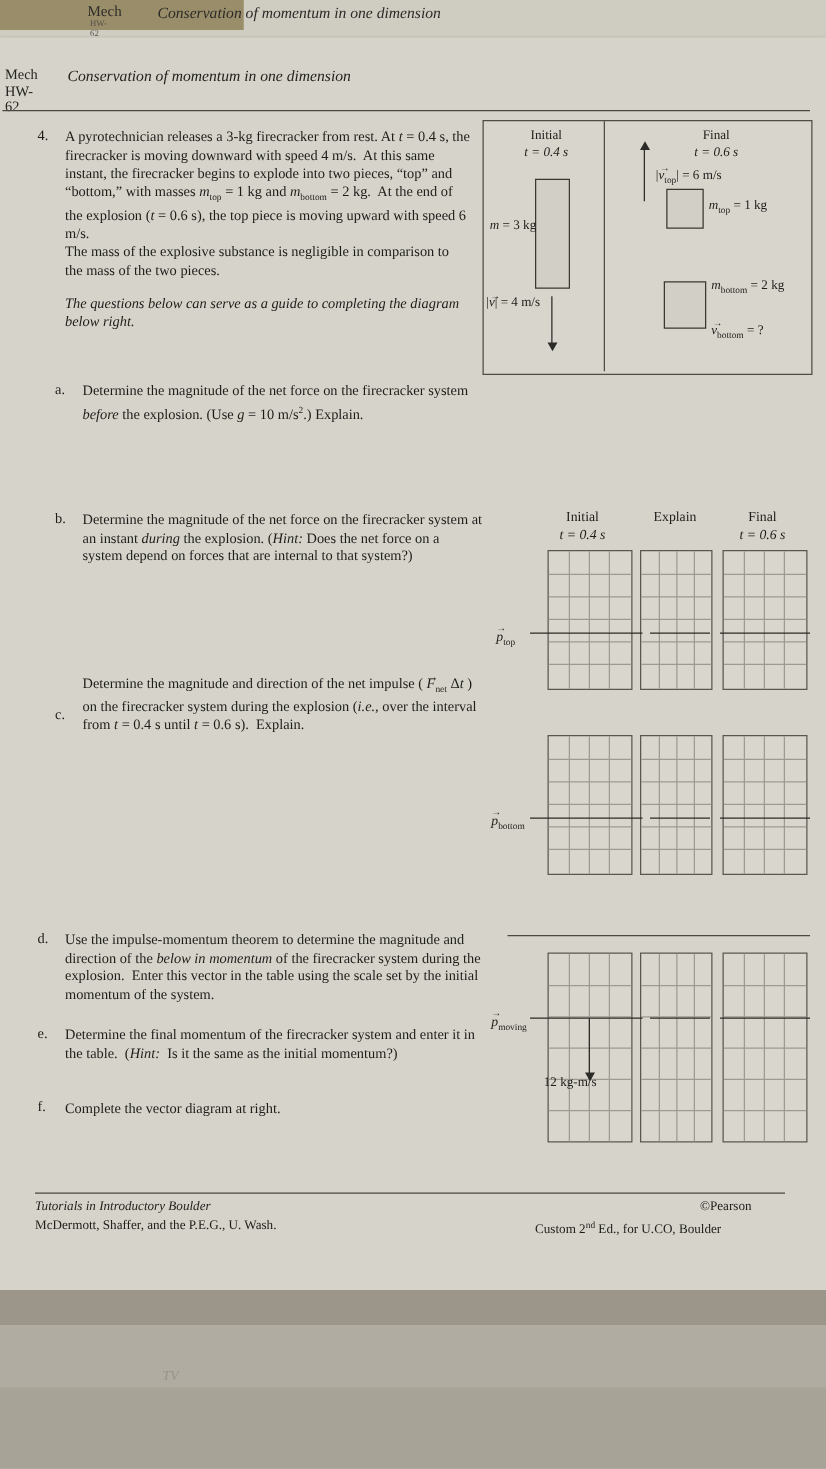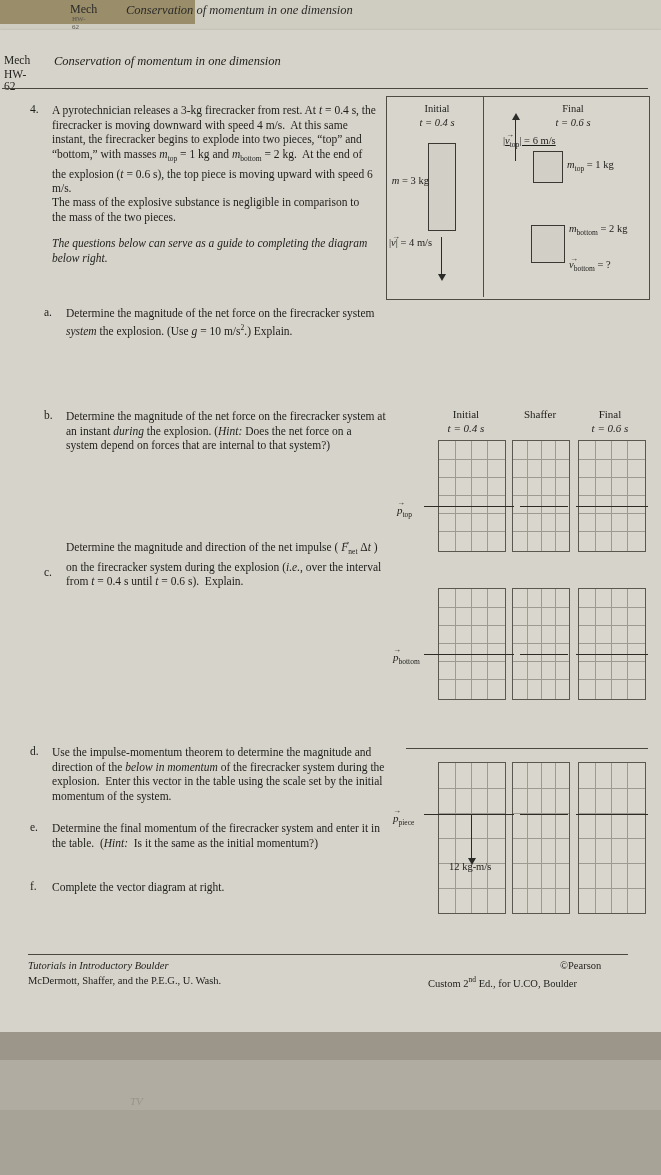--- a/index.html
+++ b/index.html
@@ -158,32 +158,32 @@
   <div class="lab" style="left:158px;top:6px;width:56px;">Final</div>
   <div class="lab" style="left:158px;top:20px;width:56px;font-style:italic;">t = 0.6 s</div>
 
   <div class="box-m"></div>
   <div class="lab" style="left:2px;top:78px;width:40px;text-align:right;"><span class="ital">m</span> = 3 kg</div>
   <div class="lab" style="left:2px;top:140px;width:56px;text-align:left;">|<span style="position:relative;"><span style="position:absolute;left:1px;top:-5px;font-size:8px;">→</span><span class="ital">v</span></span>| = 4 m/s</div>
   <div class="arrow-dn" style="left:54px;top:140px;height:38px;"></div>
 
   <div class="box-top"></div>
   <div class="arrow-up" style="left:128px;top:22px;height:42px;"></div>
-  <div class="lab" style="left:116px;top:38px;width:96px;text-align:left;text-decoration:underline;">|<span style="position:relative;"><span style="position:absolute;left:1px;top:-5px;font-size:8px;">→</span><span class="ital">v</span></span><sub>top</sub>| = 6 m/s</div>
+  <div class="lab" style="left:116px;top:38px;width:96px;text-align:center;">|<span style="position:relative;"><span style="position:absolute;left:1px;top:-5px;font-size:8px;">→</span><span class="ital">v</span></span><sub>top</sub>| = 6 m/s</div>
   <div class="lab" style="left:180px;top:62px;width:80px;text-align:left;"><span class="ital">m</span><sub>top</sub> = 1 kg</div>
 
   <div class="box-bot"></div>
   <div class="lab" style="left:182px;top:126px;width:84px;text-align:left;"><span class="ital">m</span><sub>bottom</sub> = 2 kg</div>
   <div class="lab" style="left:182px;top:162px;width:84px;text-align:left;"><span style="position:relative;"><span style="position:absolute;left:1px;top:-5px;font-size:8px;">→</span><span class="ital">v</span></span><sub>bottom</sub> = ?</div>
 </div>
 
 <div class="qnum" style="left:44px;top:306px;">a.</div>
 <div class="ptxt" style="left:66px;top:306px;width:310px;">
   Determine the magnitude of the net force on the
-  firecracker system <span class="ital">system</span> the explosion.
+  firecracker system <span class="ital">before</span> the explosion.
   (Use <span class="ital">g</span> = 10 m/s<sup>2</sup>.) Explain.
 </div>
 
 <div class="qnum" style="left:44px;top:409px;">b.</div>
 <div class="ptxt" style="left:66px;top:409px;width:320px;">
   Determine the magnitude of the net force on the
   firecracker system at an instant <span class="ital">during</span> the explosion.
   (<span class="ital">Hint:</span> Does the net force on a system depend on forces
   that are internal to that system?)
 </div>
@@ -210,21 +210,21 @@
   Determine the final momentum of the firecracker
   system and enter it in the table.&nbsp; (<span class="ital">Hint:</span>&nbsp; Is it the same as
   the initial momentum?)
 </div>
 
 <div class="qnum" style="left:30px;top:880px;">f.</div>
 <div class="ptxt" style="left:52px;top:880px;width:300px;">Complete the vector diagram at right.</div>
 
 <div class="tbl-hdr" style="left:434px;top:408px;width:64px;">Initial</div>
 <div class="tbl-hdr" style="left:434px;top:422px;width:64px;font-style:italic;">t = 0.4 s</div>
-<div class="tbl-hdr" style="left:508px;top:408px;width:64px;">Shaffer</div>
+<div class="tbl-hdr" style="left:508px;top:408px;width:64px;">Explain</div>
 <div class="tbl-hdr" style="left:576px;top:408px;width:68px;">Final</div>
 <div class="tbl-hdr" style="left:576px;top:422px;width:68px;font-style:italic;">t = 0.6 s</div>
 
 <div class="plabel" style="left:397px;top:504px;"><span style="position:relative;"><span style="position:absolute;left:0px;top:-6px;font-size:8px;">→</span><span class="ital">p</span></span><sub>top</sub></div>
 
 <div class="grid" style="left:438px;top:440px;width:66px;height:110px;">
   <div class="gl" style="left:16px;top:0;width:1px;height:110px;"></div>
   <div class="gl" style="left:32px;top:0;width:1px;height:110px;"></div>
   <div class="gl" style="left:48px;top:0;width:1px;height:110px;"></div>
   <div class="gl" style="left:0;top:18px;width:66px;height:1px;"></div>
@@ -288,21 +288,21 @@
   <div class="gl" style="left:0;top:54px;width:66px;height:1px;"></div>
   <div class="gl" style="left:0;top:72px;width:66px;height:1px;"></div>
   <div class="gl" style="left:0;top:90px;width:66px;height:1px;"></div>
 </div>
 <div class="vecrow" style="left:424px;top:654px;width:90px;"></div>
 <div class="vecrow" style="left:520px;top:654px;width:48px;"></div>
 <div class="vecrow" style="left:576px;top:654px;width:72px;"></div>
 
 <div class="hr-thin" style="left:406px;top:748px;width:242px;"></div>
 
-<div class="plabel" style="left:393px;top:812px;"><span style="position:relative;"><span style="position:absolute;left:0px;top:-6px;font-size:8px;">→</span><span class="ital">p</span></span><sub>piece</sub></div>
+<div class="plabel" style="left:393px;top:812px;"><span style="position:relative;"><span style="position:absolute;left:0px;top:-6px;font-size:8px;">→</span><span class="ital">p</span></span><sub>moving</sub></div>
 
 <div class="grid" style="left:438px;top:762px;width:66px;height:150px;">
   <div class="gl" style="left:16px;top:0;width:1px;height:150px;"></div>
   <div class="gl" style="left:32px;top:0;width:1px;height:150px;"></div>
   <div class="gl" style="left:48px;top:0;width:1px;height:150px;"></div>
   <div class="gl" style="left:0;top:25px;width:66px;height:1px;"></div>
   <div class="gl" style="left:0;top:50px;width:66px;height:1px;"></div>
   <div class="gl" style="left:0;top:75px;width:66px;height:1px;"></div>
   <div class="gl" style="left:0;top:100px;width:66px;height:1px;"></div>
   <div class="gl" style="left:0;top:125px;width:66px;height:1px;"></div>
@@ -325,21 +325,21 @@
   <div class="gl" style="left:0;top:50px;width:66px;height:1px;"></div>
   <div class="gl" style="left:0;top:75px;width:66px;height:1px;"></div>
   <div class="gl" style="left:0;top:100px;width:66px;height:1px;"></div>
   <div class="gl" style="left:0;top:125px;width:66px;height:1px;"></div>
 </div>
 <div class="vecrow" style="left:424px;top:814px;width:90px;"></div>
 <div class="vecrow" style="left:520px;top:814px;width:48px;"></div>
 <div class="vecrow" style="left:576px;top:814px;width:72px;"></div>
 
 <div class="arrow-dn" style="left:471px;top:815px;height:44px;"></div>
-<div class="plabel" style="left:449px;top:861px;font-size:10.5px;">12 kg-m/s</div>
+<div class="plabel" style="left:435px;top:861px;font-size:10.5px;">12 kg-m/s</div>
 
 <div class="ftr-rule"></div>
 <div class="ftr ital" style="left:28px;top:960px;">Tutorials in Introductory Boulder</div>
 <div class="ftr" style="left:28px;top:975px;">McDermott, Shaffer, and the P.E.G., U. Wash.</div>
 <div class="ftr" style="left:560px;top:960px;">©Pearson</div>
 <div class="ftr" style="left:428px;top:975px;">Custom 2<sup>nd</sup> Ed., for U.CO, Boulder</div>
 
 <div class="bottom-strip">
   <div class="darkband"></div>
   <div class="lowerband"></div>

